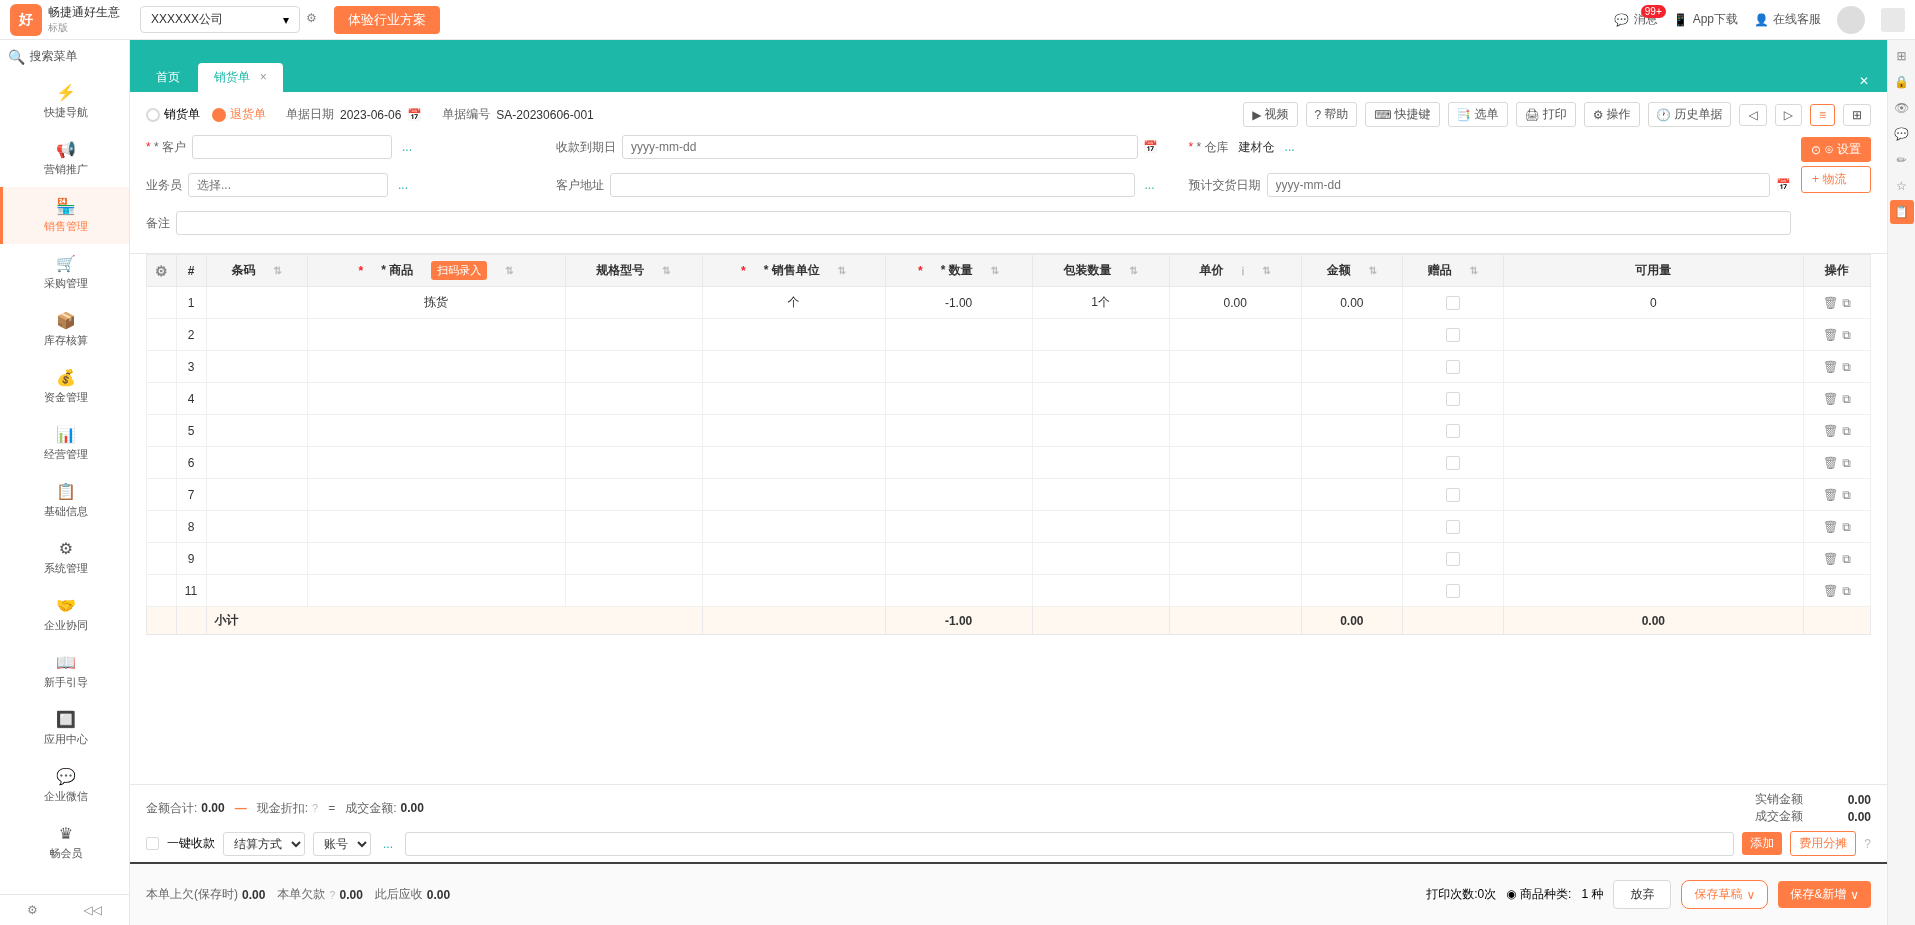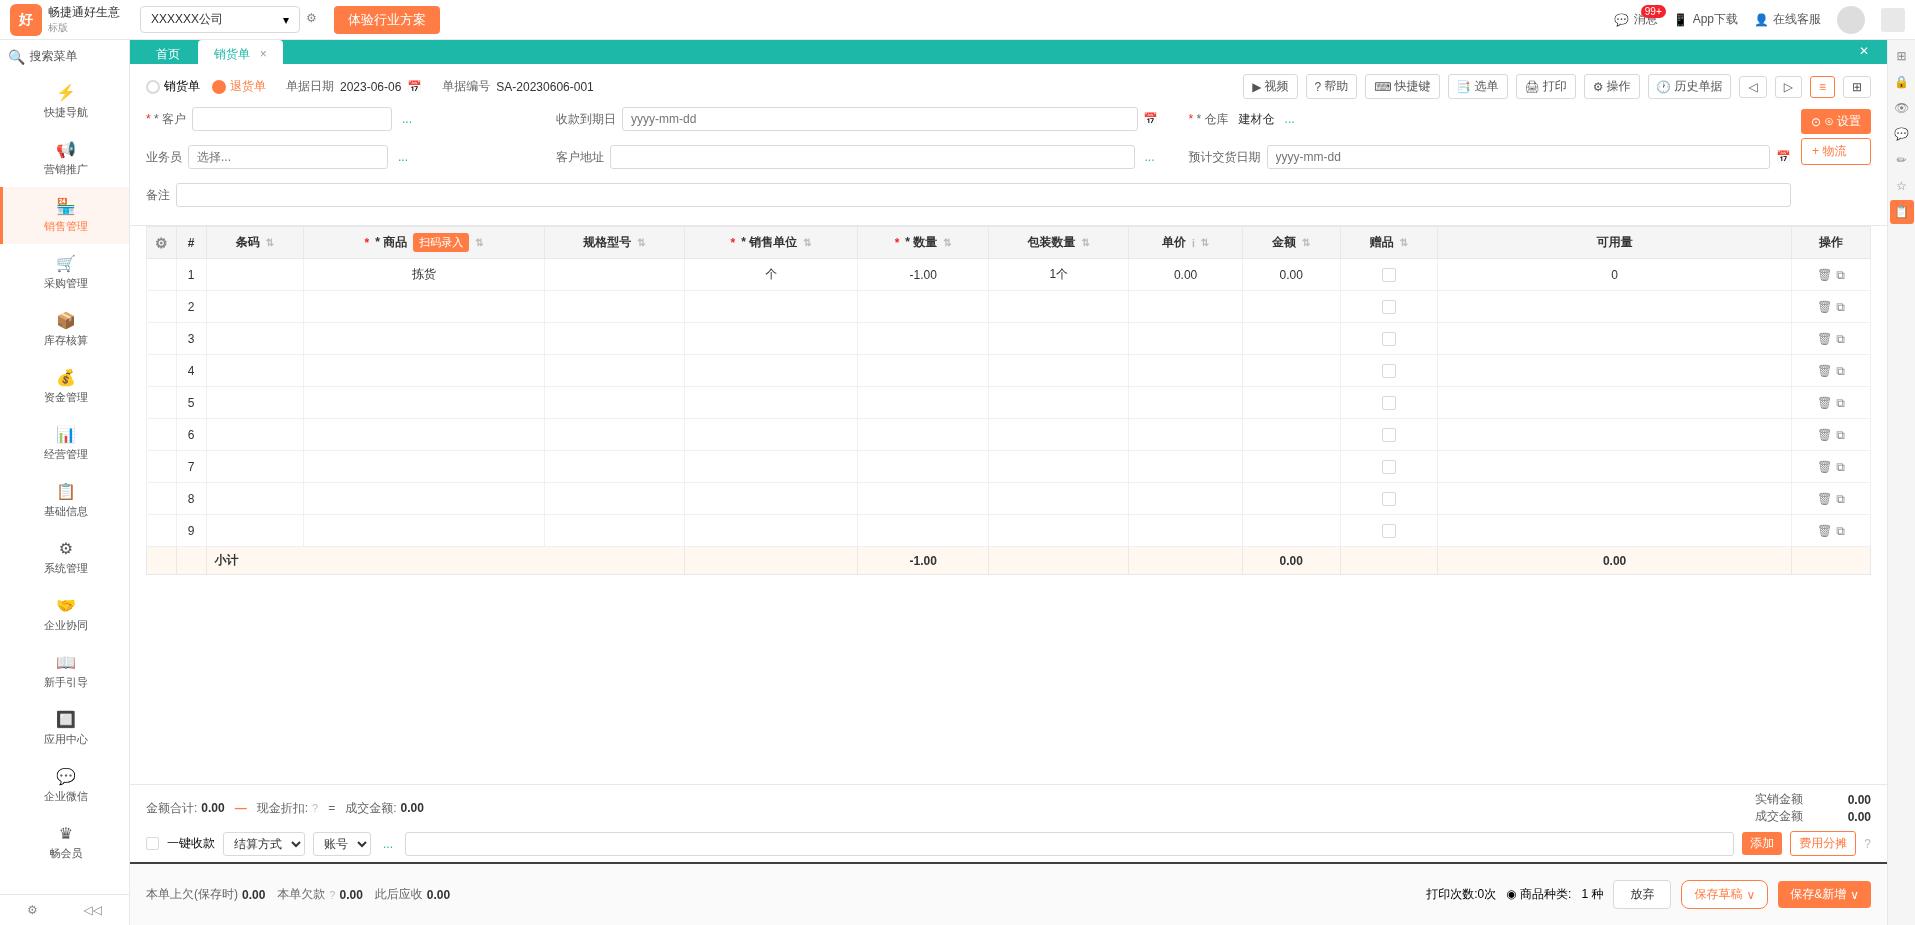--- a/index.html
+++ b/index.html
@@ -27,21 +27,21 @@
     .sidebar-item .icon { font-size: 16px; }
     .sidebar-item .label { font-size: 11px; }
     .sidebar-search { display: flex; align-items: center; gap: 4px; padding: 8px 8px; color: #555; cursor: pointer; }
     .sidebar-search .icon { font-size: 14px; }
     .sidebar-bottom { margin-top: auto; display: flex; flex-direction: column; }
 
     
     .main { flex: 1; display: flex; flex-direction: column; overflow: hidden; background: #f0f2f5; }
 
     
-    .tab-bar { height: 24px; background: #1db8a8; display: flex; align-items: flex-start; padding: 0 10px; gap: 2px; flex-shrink: 0; }
+    .tab-bar { height: 52px; background: #1db8a8; display: flex; align-items: flex-end; padding: 0 10px; gap: 2px; flex-shrink: 0; }
     .tab-item { padding: 6px 16px; cursor: pointer; color: #fff; border-radius: 4px 4px 0 0; font-size: 13px; }
     .tab-item.active { background: #fff; color: #1db8a8; }
     .tab-item .close-btn { margin-left: 6px; color: #999; cursor: pointer; }
 
     
     .form-area { background: #fff; padding: 10px 16px; flex-shrink: 0; border-bottom: 1px solid #e8e8e8; }
     .radio-group { display: flex; align-items: center; gap: 12px; }
     .radio-item { display: flex; align-items: center; gap: 4px; cursor: pointer; }
     .radio-circle { width: 14px; height: 14px; border-radius: 50%; border: 2px solid #d9d9d9; background: #fff; }
     .radio-circle.checked { border-color: #ff7d45; background: #ff7d45; }
@@ -60,21 +60,21 @@
     .side-btn { background: #ff7d45; color: #fff; border: none; border-radius: 3px; padding: 4px 10px; cursor: pointer; font-size: 12px; display: flex; align-items: center; gap: 3px; white-space: nowrap; }
     .side-btn.outline { background: #fff; color: #ff7d45; border: 1px solid #ff7d45; }
 
     
     .table-wrapper { flex: 1; overflow: auto; background: #fff; padding: 0 16px; }
     .data-table { width: 100%; border-collapse: collapse; }
     .data-table thead th { background: #f5f5f5; border: 1px solid #e8e8e8; padding: 6px 8px; text-align: center; color: #333; white-space: nowrap; position: sticky; top: 0; z-index: 2; }
     .data-table tbody td { border: 1px solid #f0f0f0; padding: 5px 8px; text-align: center; color: #333; height: 32px; }
     .data-table tfoot td { background: #fff8f0; border: 1px solid #e8e8e8; padding: 5px 8px; text-align: center; color: #333; font-weight: bold; }
     .num-col { width: 30px; color: #999; }
-    .col-header { display: flex; align-items: center; justify-content: center; gap: 6px; }
+    .col-header { display: flex; align-items: center; justify-content: center; gap: 18px; }
     .req-star { color: #f5222d; }
     .scan-btn { background: #ff7d45; color: #fff; border: none; border-radius: 3px; padding: 2px 6px; cursor: pointer; font-size: 11px; }
     .sort-icon { color: #bbb; font-size: 10px; }
     .red-text { color: #f5222d; }
     .action-icons { display: flex; gap: 4px; justify-content: center; }
     .action-icon { cursor: pointer; color: #888; }
     .settings-col { width: 24px; text-align: center; cursor: pointer; }
     .gear-col-icon { color: #888; font-size: 14px; cursor: pointer; }
     .checkbox-cell { display: flex; justify-content: center; }
     .cb { width: 14px; height: 14px; border: 1px solid #d9d9d9; border-radius: 2px; }
@@ -647,20 +647,44 @@
                 </div>
               </td>
     <td></td>
     <td>
       <div class="action-icons">
         <span class="action-icon">🗑</span>
         <span class="action-icon">⧉</span>
       </div>
     </td>
   </tr>
+            <tr>
+    <td></td>
+    <td class="num-col">11</td>
+    <td></td>
+    <td></td>
+    <td></td>
+    <td></td>
+    <td class=""></td>
+    <td></td>
+    <td></td>
+    <td></td>
+    <td>
+                <div class="checkbox-cell">
+                  <div class="cb"></div>
+                </div>
+              </td>
+    <td></td>
+    <td>
+      <div class="action-icons">
+        <span class="action-icon">🗑</span>
+        <span class="action-icon">⧉</span>
+      </div>
+    </td>
+  </tr>
           </tbody>
         <tfoot>
           <tr>
             <td></td>
             <td></td>
             <td colspan="3" style="text-align:left; padding-left:8px;">小计</td>
             <td></td>
             <td class="red-text">-1.00</td>
             <td></td>
             <td></td>

